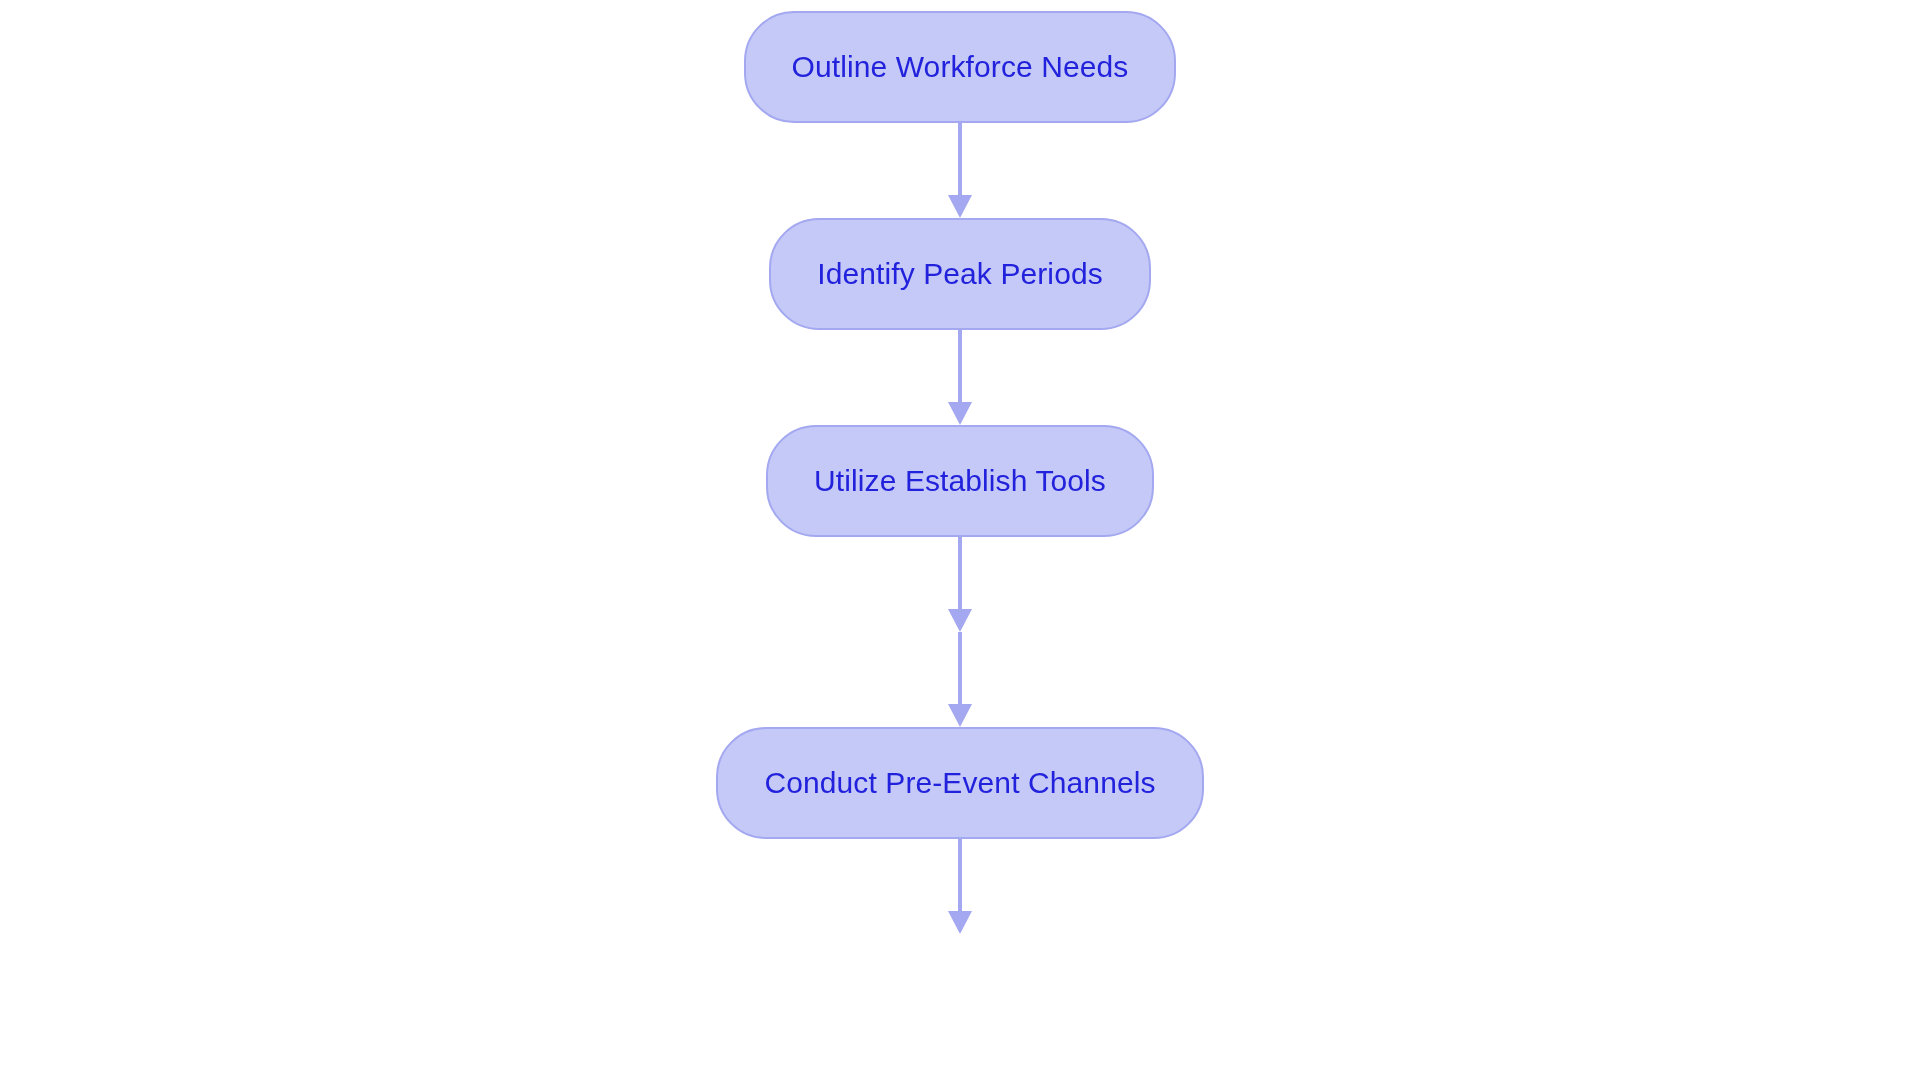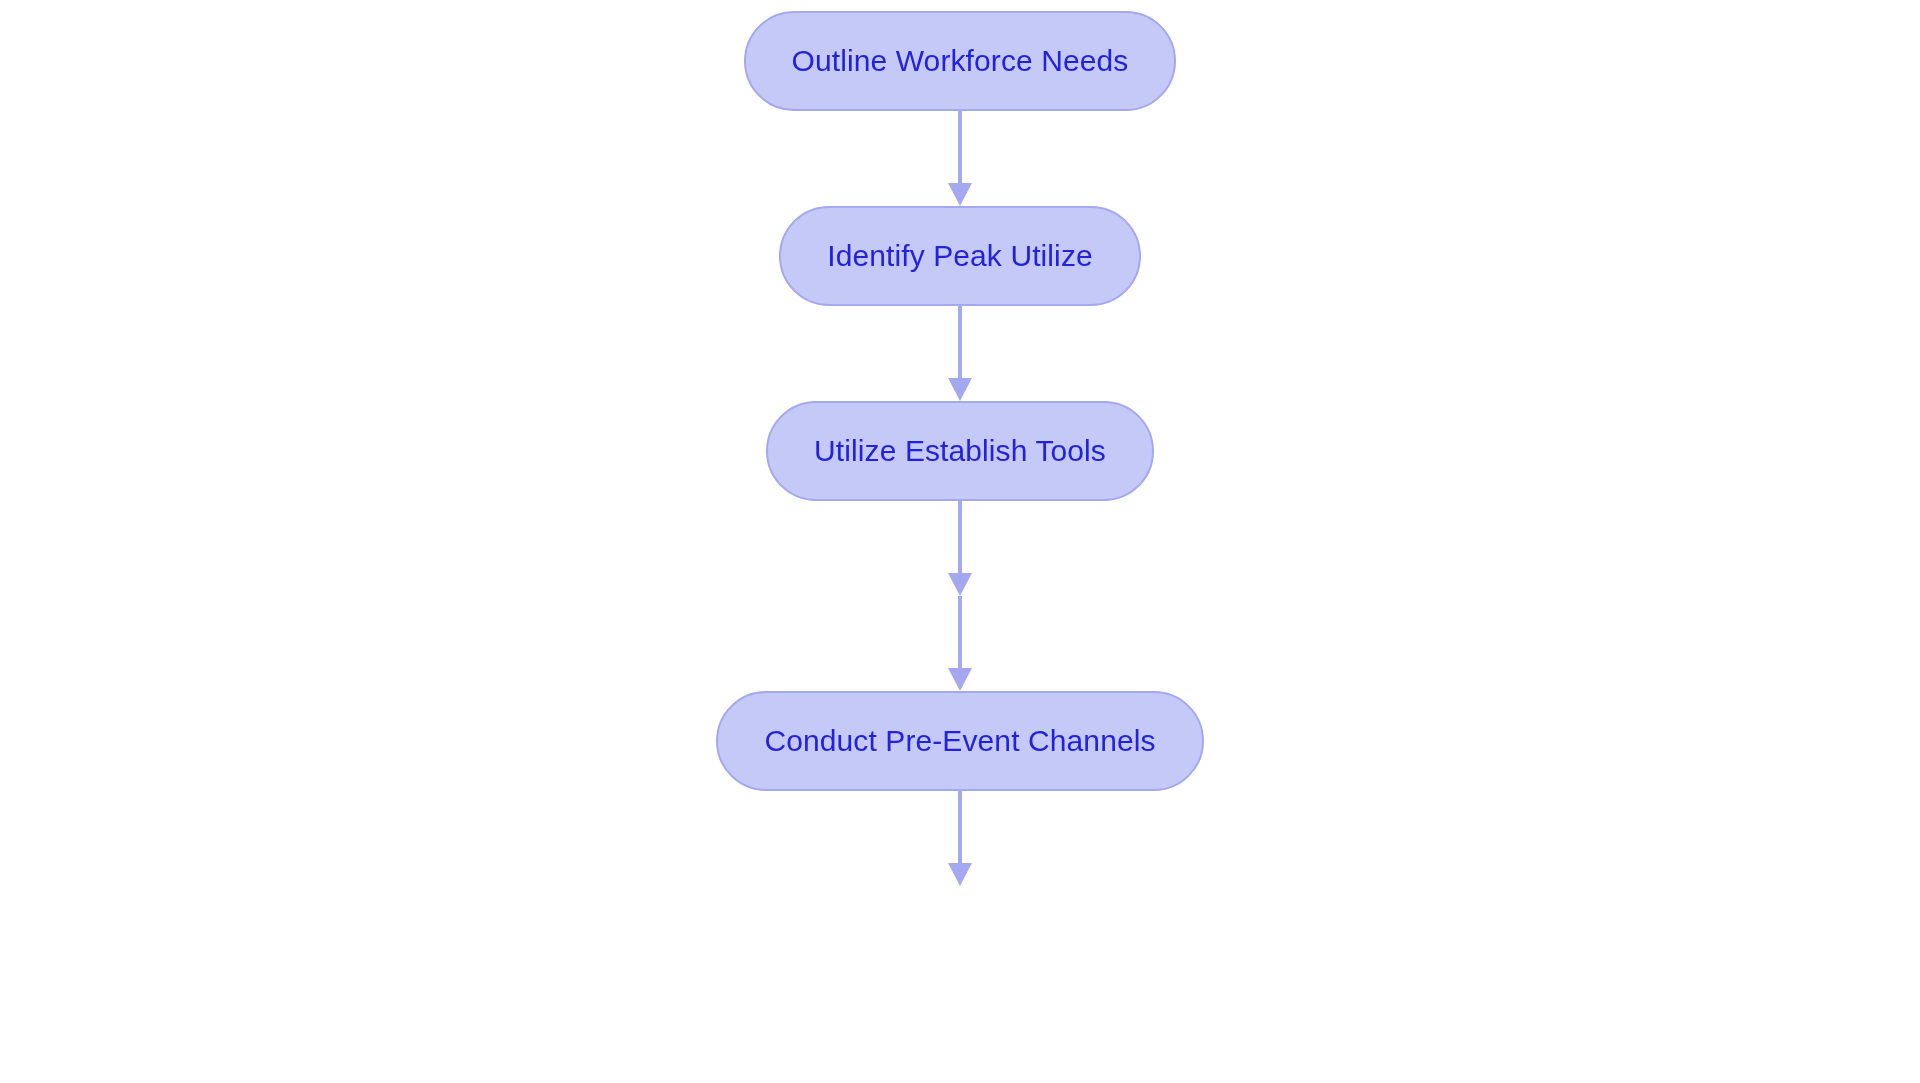--- a/index.html
+++ b/index.html
@@ -20,21 +20,21 @@
     width: 1920px;
     height: 1083px;
     background: #ffffff;
     display: flex;
     flex-direction: column;
     align-items: center;
   }
 
   .flow-node {
     box-sizing: border-box;
-    height: 100px;
+    height: 112px;
     background: #C5C9F7;
     border: 2px solid #A3A8F0;
     border-radius: 50px;
     display: flex;
     align-items: center;
     justify-content: flex-end;
     padding: 0 46px;
     white-space: nowrap;
   }
 
@@ -78,21 +78,21 @@
   <div class="flow-node">
     <span class="flow-node-label">Outline Workforce Needs</span>
   </div>
 
   <svg class="flow-connector" viewBox="0 0 40 95">
     <line class="connector-line" x1="20" y1="0" x2="20" y2="78"></line>
     <polygon class="connector-head" points="20,95 8,72 32,72"></polygon>
   </svg>
 
   <div class="flow-node">
-    <span class="flow-node-label">Identify Peak Utilize</span>
+    <span class="flow-node-label">Identify Peak Periods</span>
   </div>
 
   <svg class="flow-connector" viewBox="0 0 40 95">
     <line class="connector-line" x1="20" y1="0" x2="20" y2="78"></line>
     <polygon class="connector-head" points="20,95 8,72 32,72"></polygon>
   </svg>
 
   <div class="flow-node">
     <span class="flow-node-label">Utilize Establish Tools</span>
   </div>

